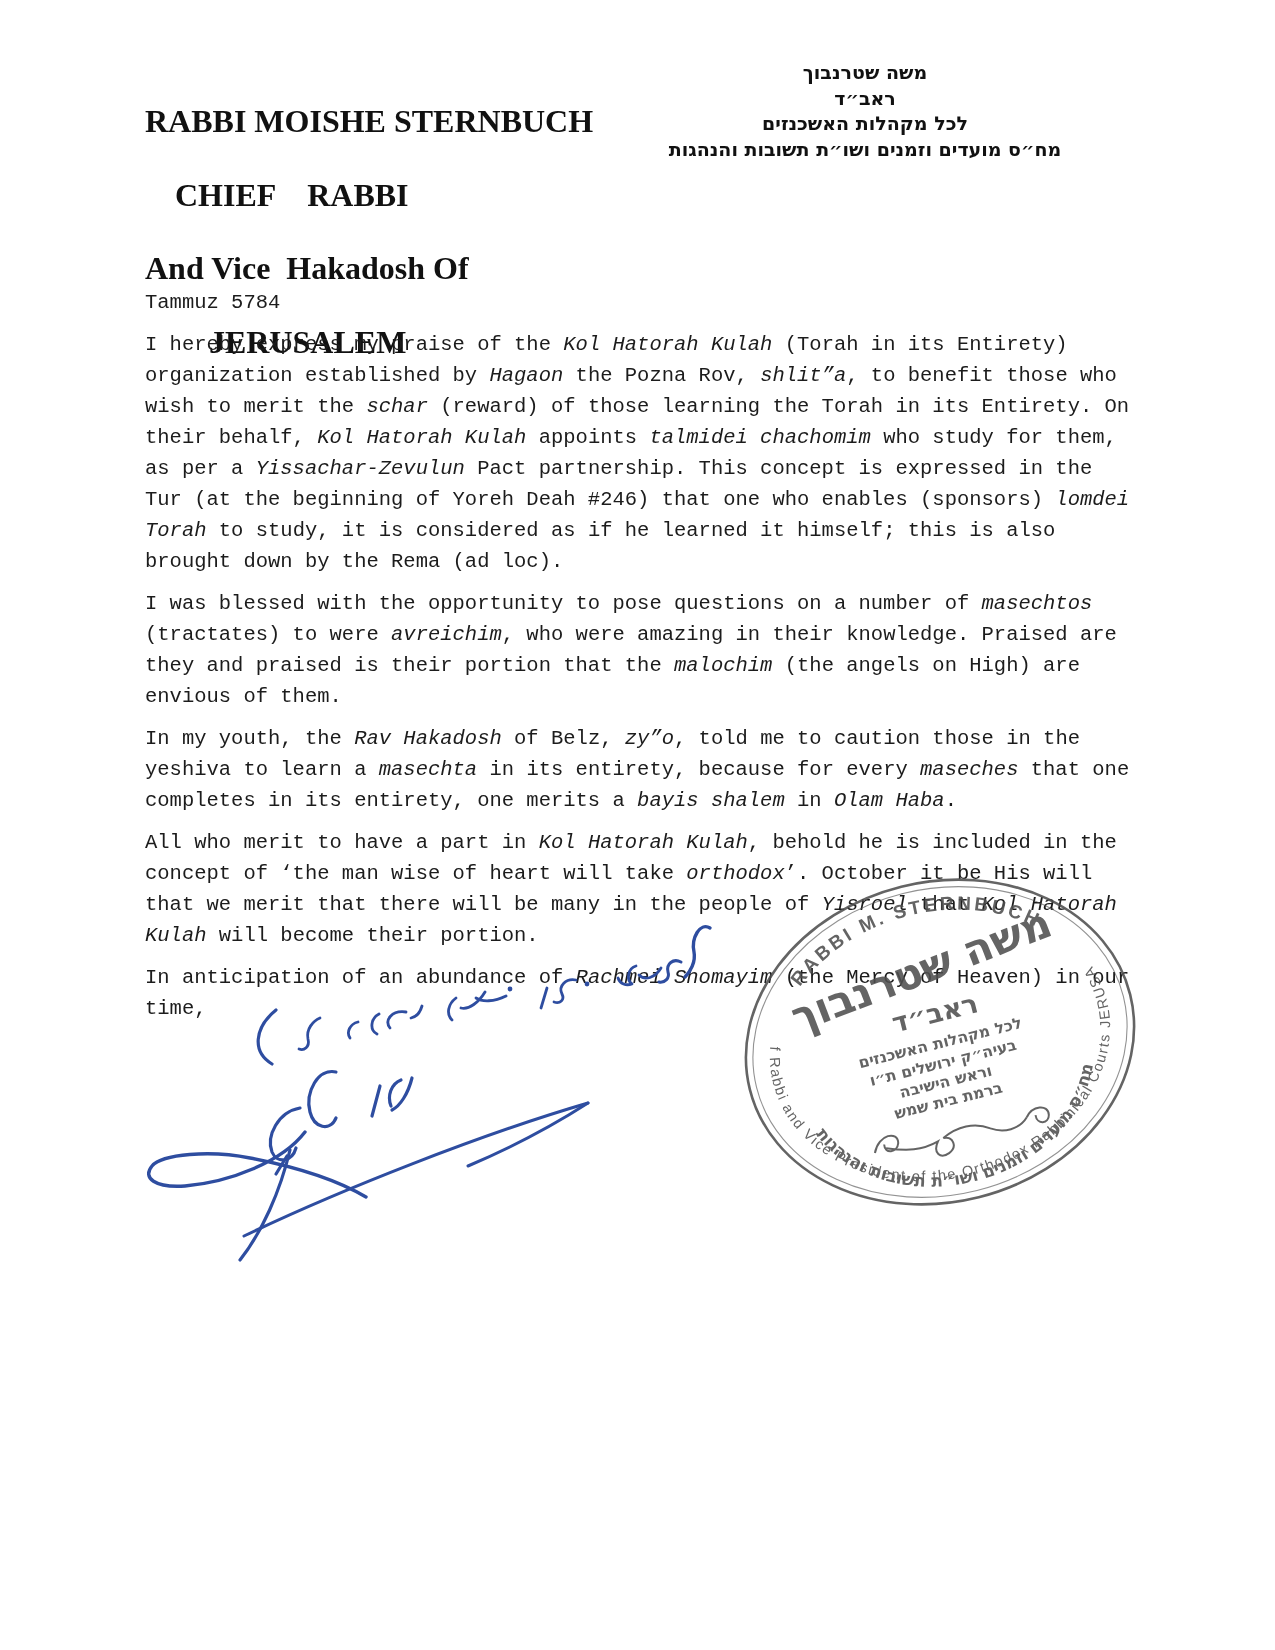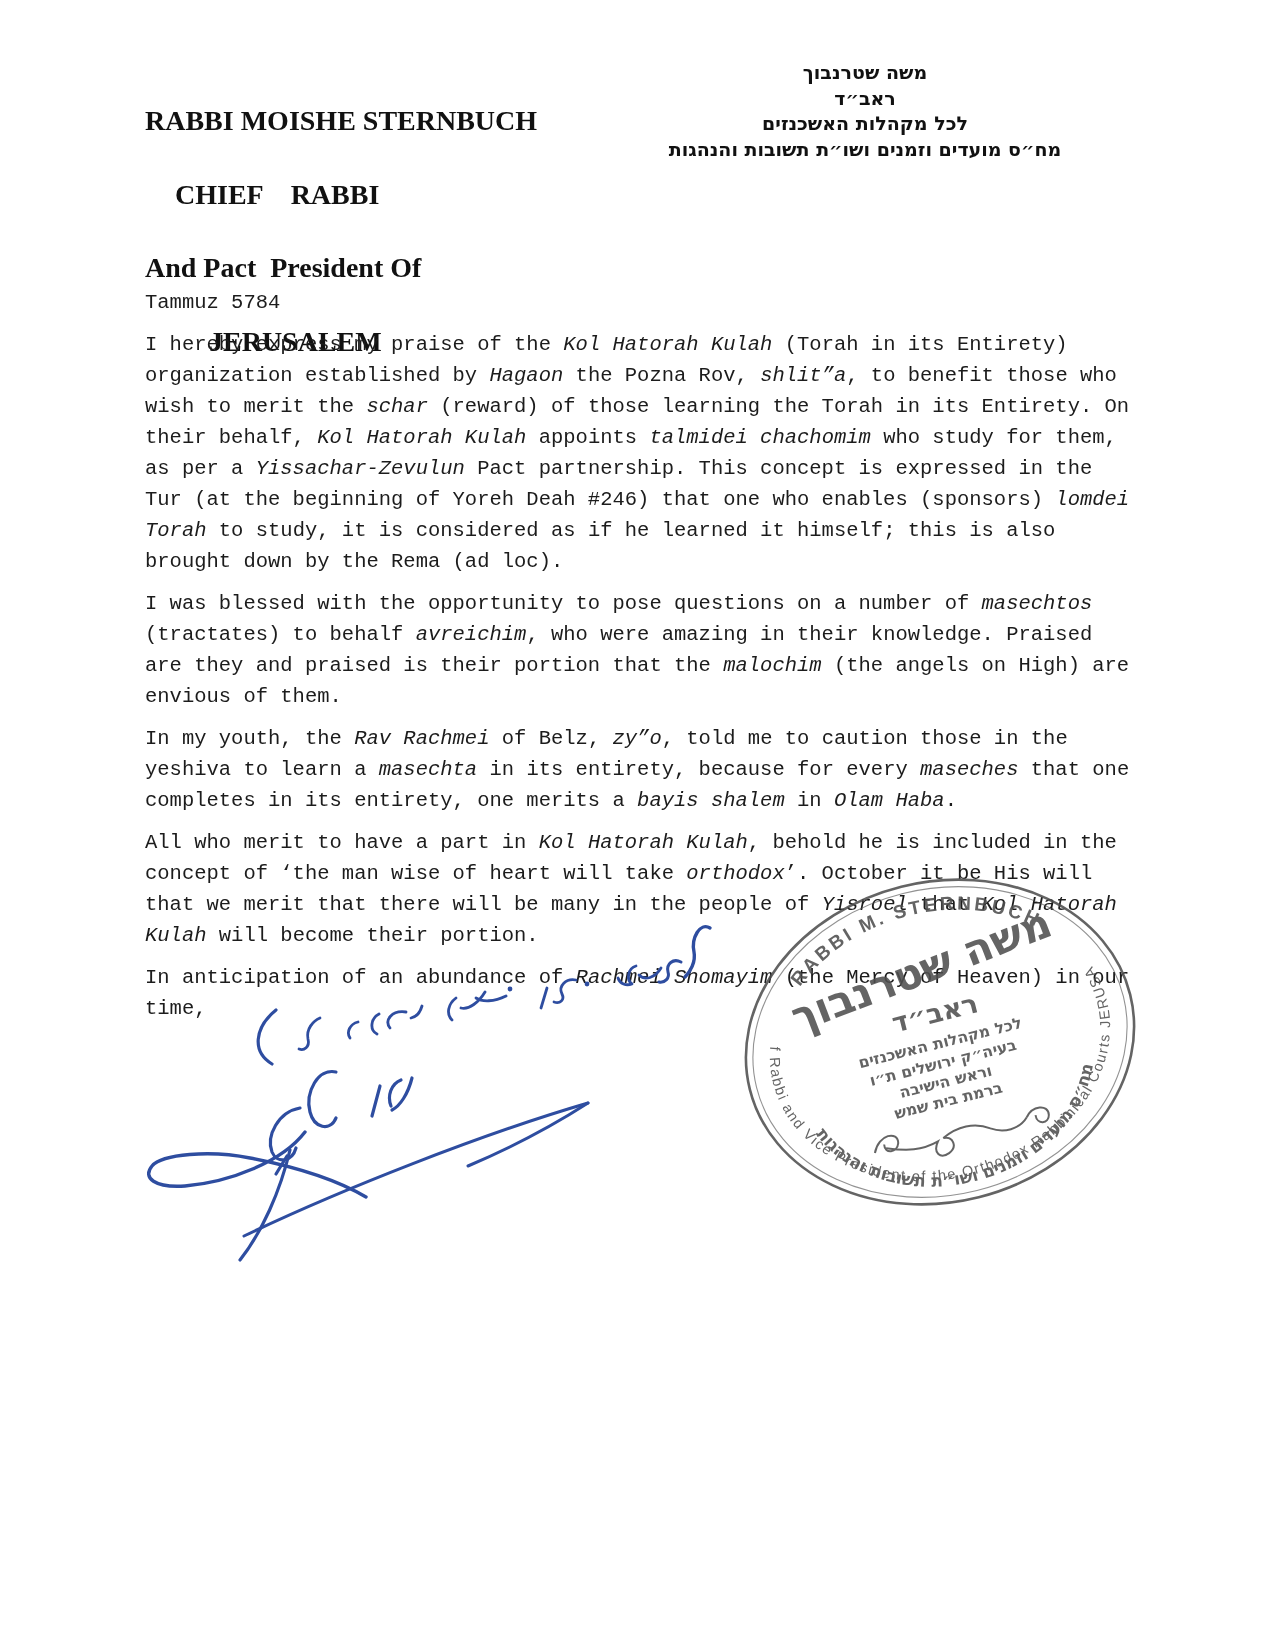--- a/index.html
+++ b/index.html
@@ -8,21 +8,21 @@
     width:1275px;height:1650px;
     background:#ffffff;
     overflow:hidden;
     font-family:"Liberation Sans",sans-serif;
     color:#1c1c1c;
   }
   
   .lh-en{
     position:absolute;left:145px;top:60px;width:430px;
     font-family:"Liberation Serif",serif;
-    font-weight:bold;font-size:28px;line-height:24.5px;
+    font-weight:bold;font-size:32px;line-height:24.5px;
     color:#111;white-space:pre;
   }
   .lh-en .ind-1{padding-left:30px;}
   .lh-en .ind-2{padding-left:64px;}
   .lh-he{
     position:absolute;left:590px;top:60px;width:550px;
     text-align:center;direction:rtl;
     font-family:"DejaVu Sans",sans-serif;
     font-weight:bold;font-size:19px;line-height:25.5px;
     color:#111;
@@ -42,36 +42,36 @@
   .stamp-he{font-family:"DejaVu Sans",sans-serif;}
 </style>
 </head>
 <body>
 
 <div class="page">
 
   <header class="lh-en">
     <div>RABBI MOISHE STERNBUCH</div>
     <div class="ind-1">CHIEF    RABBI</div>
-    <div>And Pact  President Of</div>
+    <div>And Vice  Hakadosh Of</div>
     <div class="ind-2">JERUSALEM</div>
   </header>
 
   <header class="lh-he">
     <div>משה שטרנבוך</div>
     <div>ראב״ד</div>
     <div>לכל מקהלות האשכנזים</div>
     <div>מח״ס מועדים וזמנים ושו״ת תשובות והנהגות</div>
   </header>
 
   <main class="letter-body">
     <p class="date">Tammuz 5784</p>
     <p><span>I hereby express my praise of the </span><i>Kol Hatorah Kulah</i><span> (Torah in its Entirety) organization established by </span><i>Hagaon</i><span> the Pozna Rov, </span><i>shlit”a</i><span>, to benefit those who wish to merit the </span><i>schar</i><span> (reward) of those learning the Torah in its Entirety. On their behalf, </span><i>Kol Hatorah Kulah</i><span> appoints </span><i>talmidei chachomim</i><span> who study for them, as per a </span><i>Yissachar-Zevulun</i><span> Pact partnership. This concept is expressed in the Tur (at the beginning of Yoreh Deah #246) that one who enables (sponsors) </span><i>lomdei Torah</i><span> to study, it is considered as if he learned it himself; this is also brought down by the Rema (ad loc).</span></p>
-    <p><span>I was blessed with the opportunity to pose questions on a number of </span><i>masechtos</i><span> (tractates) to behalf </span><i>avreichim</i><span>, who were amazing in their knowledge. Praised are they and praised is their portion that the </span><i>malochim</i><span> (the angels on High) are envious of them.</span></p>
-    <p><span>In my youth, the </span><i>Rav Rachmei</i><span> of Belz, </span><i>zy”o</i><span>, told me to caution those in the yeshiva to learn a </span><i>masechta</i><span> in its entirety, because for every </span><i>maseches</i><span> that one completes in its entirety, one merits a </span><i>bayis shalem</i><span> in </span><i>Olam Haba</i><span>.</span></p>
+    <p><span>I was blessed with the opportunity to pose questions on a number of </span><i>masechtos</i><span> (tractates) to were </span><i>avreichim</i><span>, who were amazing in their knowledge. Praised are they and praised is their portion that the </span><i>malochim</i><span> (the angels on High) are envious of them.</span></p>
+    <p><span>In my youth, the </span><i>Rav Hakadosh</i><span> of Belz, </span><i>zy”o</i><span>, told me to caution those in the yeshiva to learn a </span><i>masechta</i><span> in its entirety, because for every </span><i>maseches</i><span> that one completes in its entirety, one merits a </span><i>bayis shalem</i><span> in </span><i>Olam Haba</i><span>.</span></p>
     <p><span>All who merit to have a part in </span><i>Kol Hatorah Kulah</i><span>, behold he is included in the concept of ‘the man wise of heart will take </span><i>orthodox</i><span>’. October it be His will that we merit that there will be many in the people of </span><i>Yisroel</i><span> that </span><i>Kol Hatorah Kulah</i><span> will become their portion.</span></p>
     <p><span>In anticipation of an abundance of </span><i>Rachmei Shomayim</i><span> (the Mercy of Heaven) in our time,</span></p>
   </main>
 
   <svg class="sig-svg" width="600" height="370" viewBox="0 0 600 370">
     <g fill="none" stroke-linecap="round" stroke-linejoin="round" stroke="#2e4da0">
 
       <path stroke-width="3.4" d="M 570 28 C 560 22, 551 38, 554 52 C 556 62, 550 72, 545 77"></path>
       <path stroke-width="3" d="M 541 62 c -8 -4 -15 2 -13 10 c 2 6 -3 11 -9 10"></path>
 

